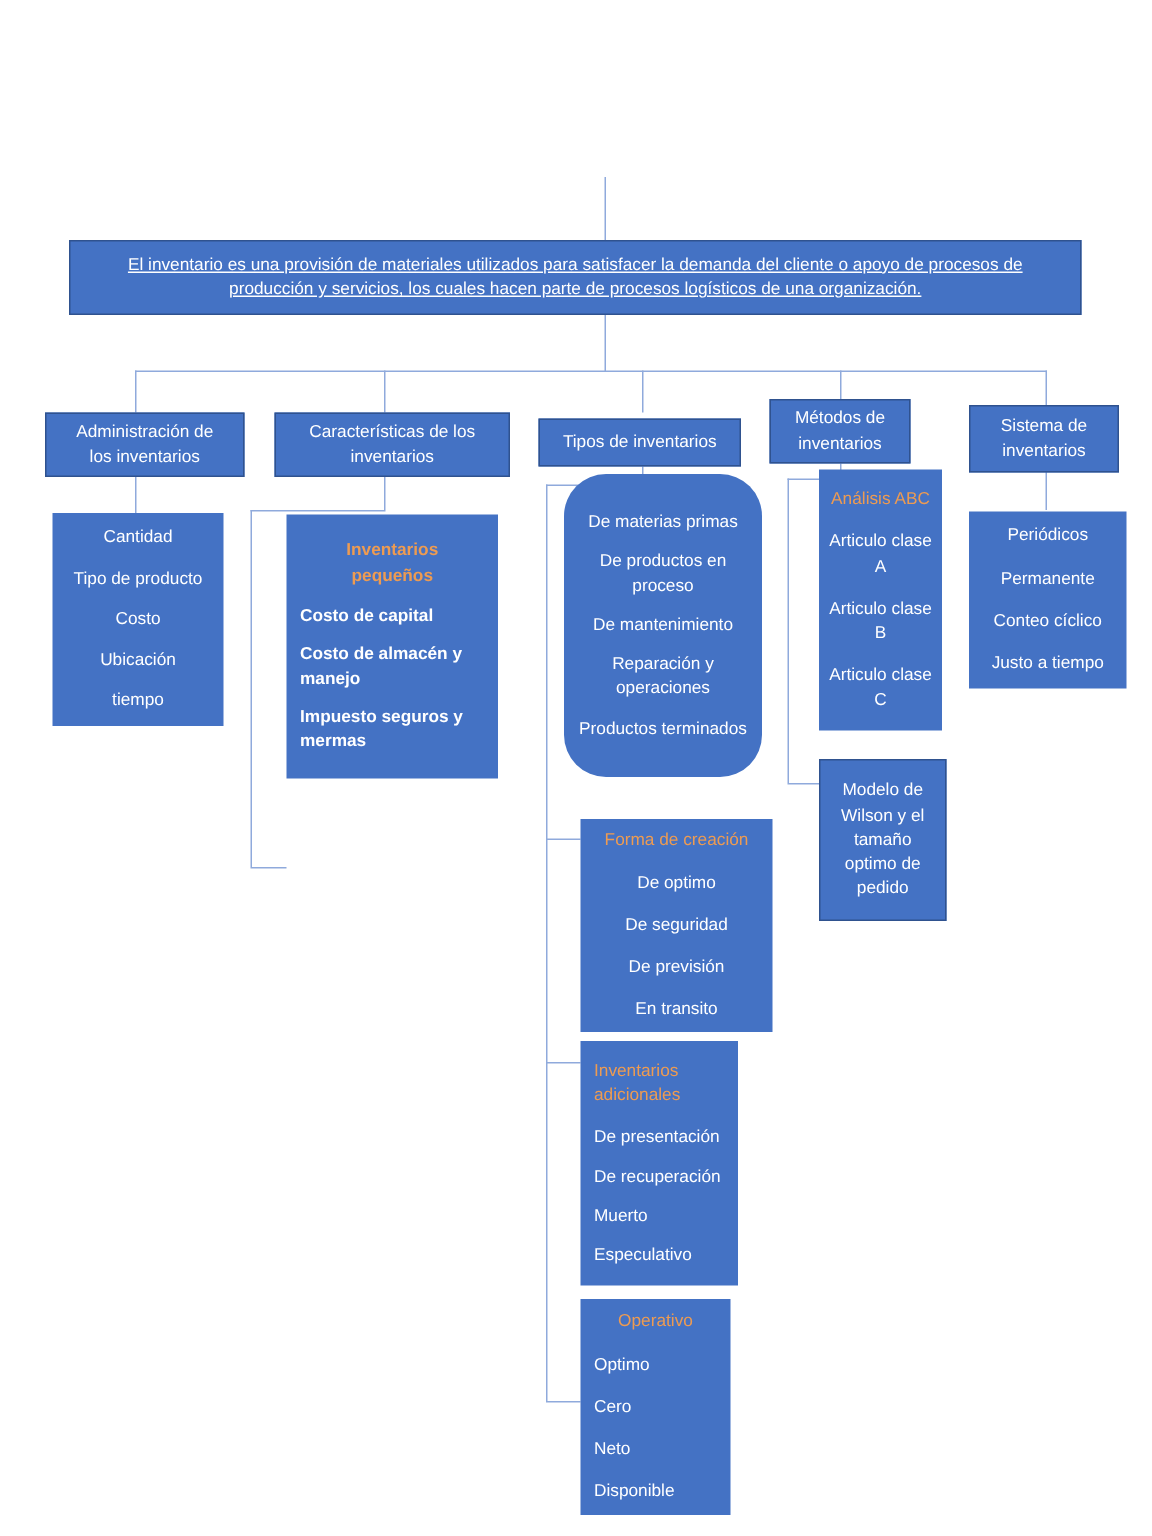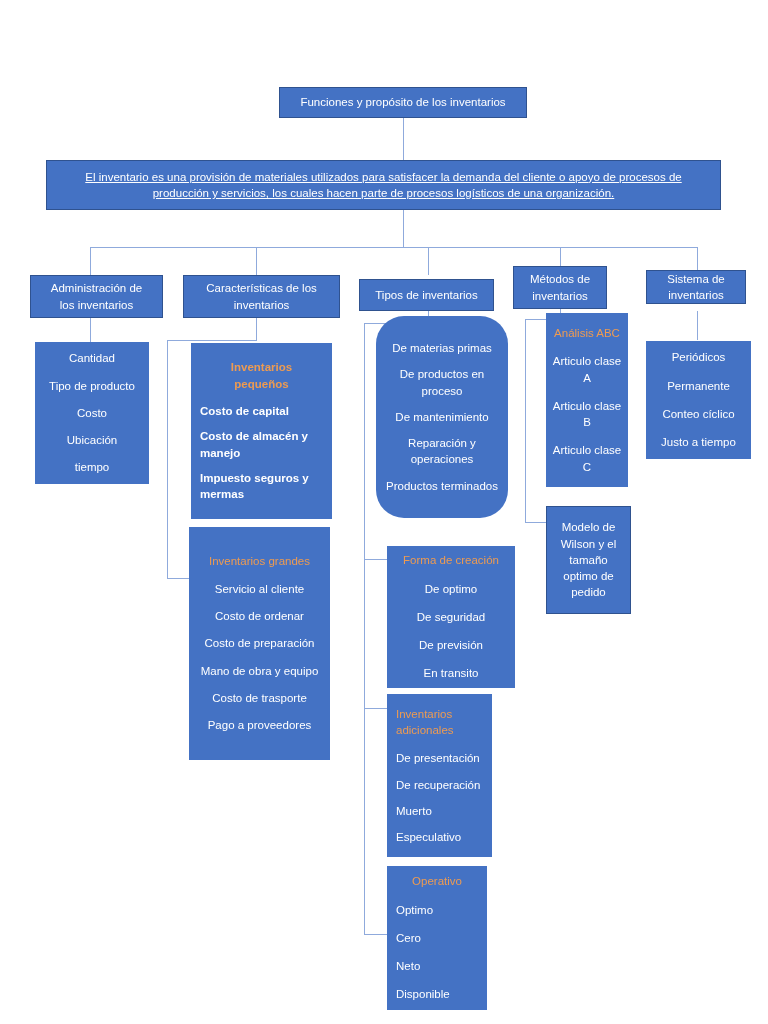--- a/index.html
+++ b/index.html
@@ -83,23 +83,20 @@
   <div class="conn h" style="left:364px; top:708px; width:23px;"></div>
   <div class="conn h" style="left:364px; top:934px; width:23px;"></div>
 
   <div class="conn v" style="left:560px; top:309px; height:10px;"></div>
   <div class="conn v" style="left:525px; top:319px; height:203px;"></div>
   <div class="conn h" style="left:525px; top:319px; width:21px;"></div>
   <div class="conn h" style="left:525px; top:522px; width:21px;"></div>
 
   <div class="conn v" style="left:697px; top:311px; height:29px;"></div>
 
-  <div class="node" style="left:279px; top:87px; width:248px; height:31px; font-size:11.5px;">
-    <div class="line">Funciones y propósito de los inventarios</div>
-  </div>
 
   <div class="node" style="left:46px; top:160px; width:675px; height:50px; font-size:11.5px;text-decoration:underline;">
     <div class="line">El inventario es una provisión de materiales utilizados para satisfacer la demanda del cliente o apoyo de procesos de</div>
     <div class="line">producción y servicios, los cuales hacen parte de procesos logísticos de una organización.</div>
   </div>
 
   <div class="node" style="left:30px; top:275px; width:133px; height:43px; font-size:11.5px;">
     <div class="line">Administración de</div>
     <div class="line">los inventarios</div>
   </div>
@@ -120,29 +117,20 @@
   <div class="node plain" style="left:191px; top:343px; width:141px; height:176px; font-size:11.5px; gap:9px;">
     <div style="margin-bottom:2px;">
       <div class="line head bold">Inventarios</div>
       <div class="line head bold">pequeños</div>
     </div>
     <div class="line left bold">Costo de capital</div>
     <div class="line left bold">Costo de almacén y manejo</div>
     <div class="line left bold">Impuesto seguros y mermas</div>
   </div>
 
-  <div class="node plain" style="left:189px; top:527px; width:141px; height:233px; font-size:11.5px; gap:11px;">
-    <div class="line head">Inventarios grandes</div>
-    <div class="line">Servicio al cliente</div>
-    <div class="line">Costo de ordenar</div>
-    <div class="line">Costo de preparación</div>
-    <div class="line">Mano de obra y equipo</div>
-    <div class="line">Costo de trasporte</div>
-    <div class="line">Pago a proveedores</div>
-  </div>
 
   <div class="node" style="left:359px; top:279px; width:135px; height:32px; font-size:11.5px;align-items:center;">
     <div class="line">Tipos de inventarios</div>
   </div>
 
   <div class="node plain" style="left:376px; top:316px; width:132px; height:202px; font-size:11.5px; gap:10px;border-radius:28px;">
     <div class="line">De materias primas</div>
     <div class="line">De productos en proceso</div>
     <div class="line">De mantenimiento</div>
     <div class="line">Reparación y operaciones</div>
@@ -185,21 +173,21 @@
     <div class="line head">Análisis ABC</div>
     <div class="line">Articulo clase A</div>
     <div class="line">Articulo clase B</div>
     <div class="line">Articulo clase C</div>
   </div>
 
   <div class="node" style="left:546px; top:506px; width:85px; height:108px; font-size:11.5px;">
     <div class="line">Modelo de Wilson y el tamaño optimo de pedido</div>
   </div>
 
-  <div class="node" style="left:646px; top:270px; width:100px; height:34px; font-size:11.5px;">
+  <div class="node" style="left:646px; top:270px; width:100px; height:45px; font-size:11.5px;">
     <div class="line">Sistema de</div>
     <div class="line">inventarios</div>
   </div>
 
   <div class="node plain" style="left:646px; top:341px; width:105px; height:118px; font-size:11.5px; gap:12px;">
     <div class="line">Periódicos</div>
     <div class="line">Permanente</div>
     <div class="line">Conteo cíclico</div>
     <div class="line">Justo a tiempo</div>
   </div>

